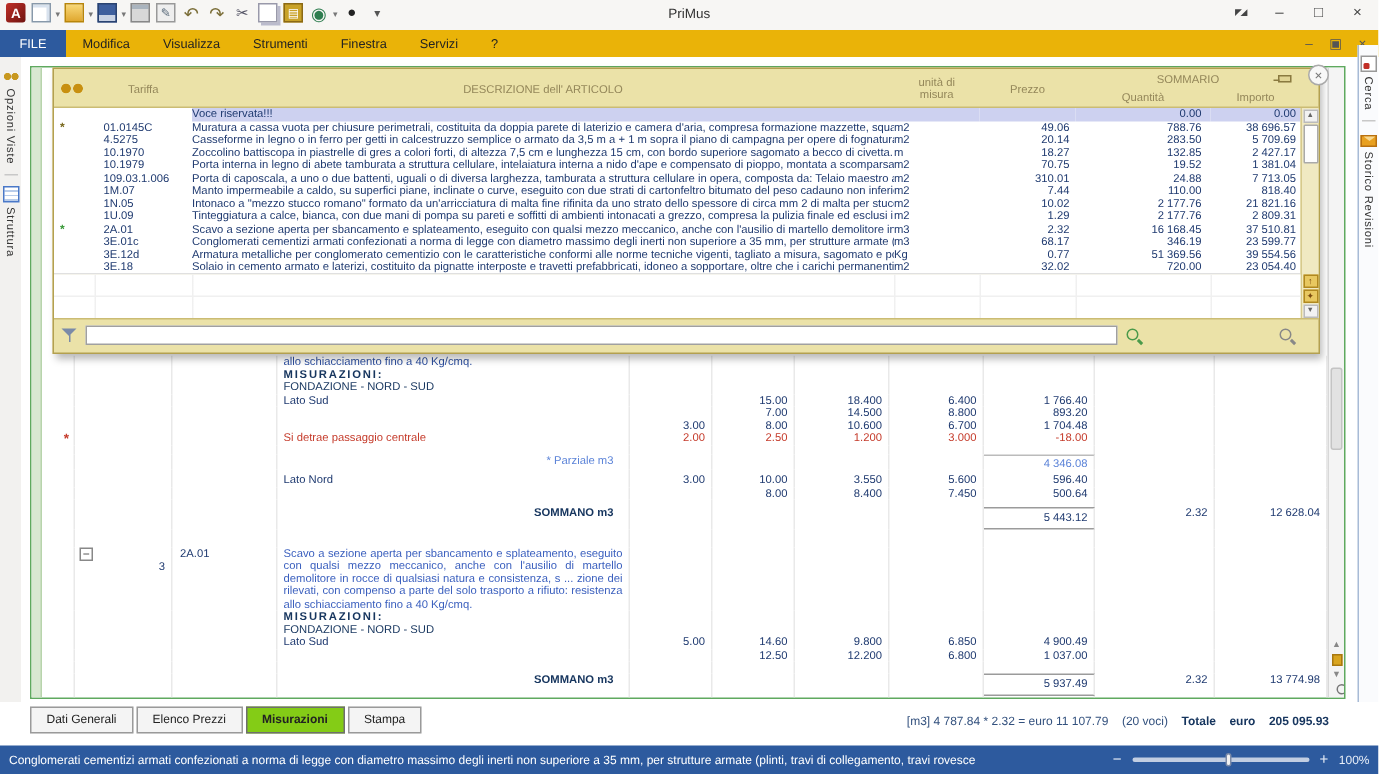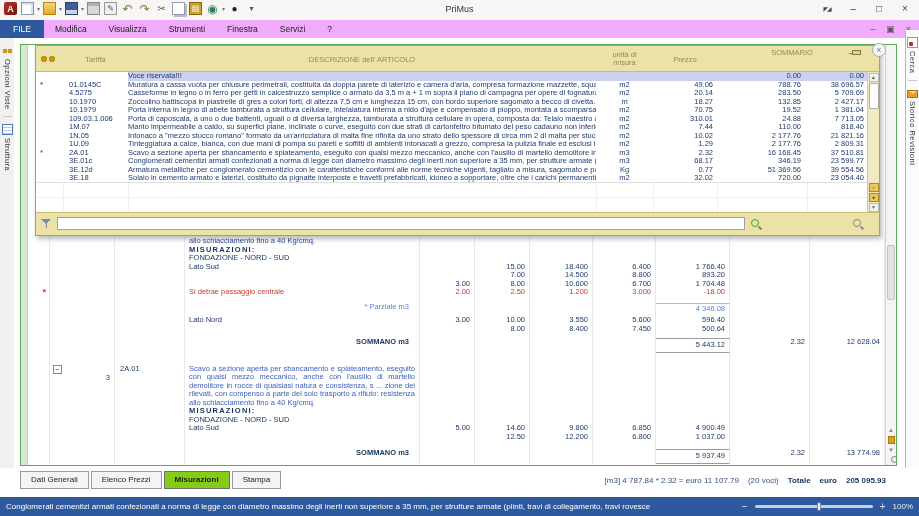--- a/index.html
+++ b/index.html
@@ -23,21 +23,21 @@
   .i-paste{background:#C9A227;border:1px solid #8B6914;color:#fff;font-size:8px}
   .i-export-web{color:#2E7D4F;font-size:12px}
   .i-security{color:#222;font-size:10px}
   .i-more{color:#555;font-size:8px}
   .app-title{position:absolute;left:0;right:0;top:4px;text-align:center;font-size:9px;color:#333}
   .winctl{position:absolute;right:6px;top:2px;display:flex;gap:10px}
   .wbtn{width:16px;height:14px;text-align:center;line-height:14px;color:#444;font-size:10px;cursor:default}
   .wbtn.full{font-size:6px;letter-spacing:-1px}
 
   
-  .menubar{position:absolute;left:0;top:20px;width:919px;height:18px;background:#f0abfc}
+  .menubar{position:absolute;left:0;top:20px;width:919px;height:18px;background:#eab308}
   .menu-items{display:flex;height:18px;align-items:stretch}
   .mitem{padding:0 11px;line-height:18px;font-size:8.5px;color:#222;cursor:default}
   .mitem.active{background:#2D5A9E;color:#fff;padding:0 13px}
   .childctl{position:absolute;right:8px;top:0;display:flex;gap:11px;height:18px;align-items:center}
   .cbtn{color:#555;font-size:9px}
 
   
   .left-strip{position:absolute;left:0;top:38px;width:14px;height:430px;background:#F2F1EF}
   .right-strip{position:absolute;right:0;top:30px;width:14px;height:438px;background:#FAFBFD;border-left:1px solid #A8BBD6}
   .vtab{display:flex;flex-direction:column;align-items:center;margin-top:7px;cursor:default}
@@ -107,21 +107,21 @@
 
   .pmain{display:flex;height:140px}
   .pleft{width:831px}
   .plist{height:111px;background:#fff;border-bottom:1px solid #E0E0E0}
   .prow{display:flex;height:8.5px;line-height:8.5px;font-size:7.5px;color:#1F3A70;cursor:default}
   .prow span{display:block;white-space:nowrap;overflow:hidden}
   .pg{width:27px;padding-left:4px}
   .pg .mk{font-weight:bold;font-size:8px}
   .pt{width:65px;padding-left:6px}
   .pd{width:468px}
-  .pu{width:57px;text-align:center}
+  .pu{width:57px;}
   .pp{width:64px;text-align:right;padding-right:4px}
   .pq{width:90px;text-align:right;padding-right:6px}
   .pi{width:60px;text-align:right;padding-right:3px}
   .prow.sel .pd,.prow.sel .pu,.prow.sel .pp,.prow.sel .pq,.prow.sel .pi{background:#CDD1F0}
   .pempty{height:29px;background:#fff;position:relative;
     background-image:linear-gradient(#F0F0F0,#F0F0F0),linear-gradient(#F0F0F0,#F0F0F0),linear-gradient(#F0F0F0,#F0F0F0),linear-gradient(#F0F0F0,#F0F0F0),linear-gradient(#F0F0F0,#F0F0F0),linear-gradient(#F0F0F0,#F0F0F0);
     background-repeat:no-repeat;background-size:1px 100%;
     background-position:27px 0,92px 0,560px 0,617px 0,681px 0,771px 0}
   .pempty::after{content:"";position:absolute;left:0;right:0;top:14px;border-top:1px solid #F0F0F0}
   .pscroll{width:12px;background:#F0E9C2;border-left:1px solid #D6C98C;display:flex;flex-direction:column;align-items:center}
@@ -560,20 +560,24 @@
       </span>
     <span class="ht">Tariffa</span>
     <span class="hd">DESCRIZIONE dell' ARTICOLO</span>
     <span class="hu">
       <span>unità di</span><br>
       <span>misura</span>
     </span>
     <span class="hp">Prezzo</span>
     <span class="hsom">
       <span class="hsl">SOMMARIO</span>
+      <span class="hsub">
+        <span class="hq">Quantità</span>
+        <span class="hi">Importo</span>
+      </span>
     </span>
   </div>
   <div class="pmain">
     <div class="pleft">
       <div class="plist">
           <div class="prow sel">
             <span class="pg"></span>
             <span class="pt"></span>
             <span class="pd">Voce riservata!!!</span>
             <span class="pu"></span>

